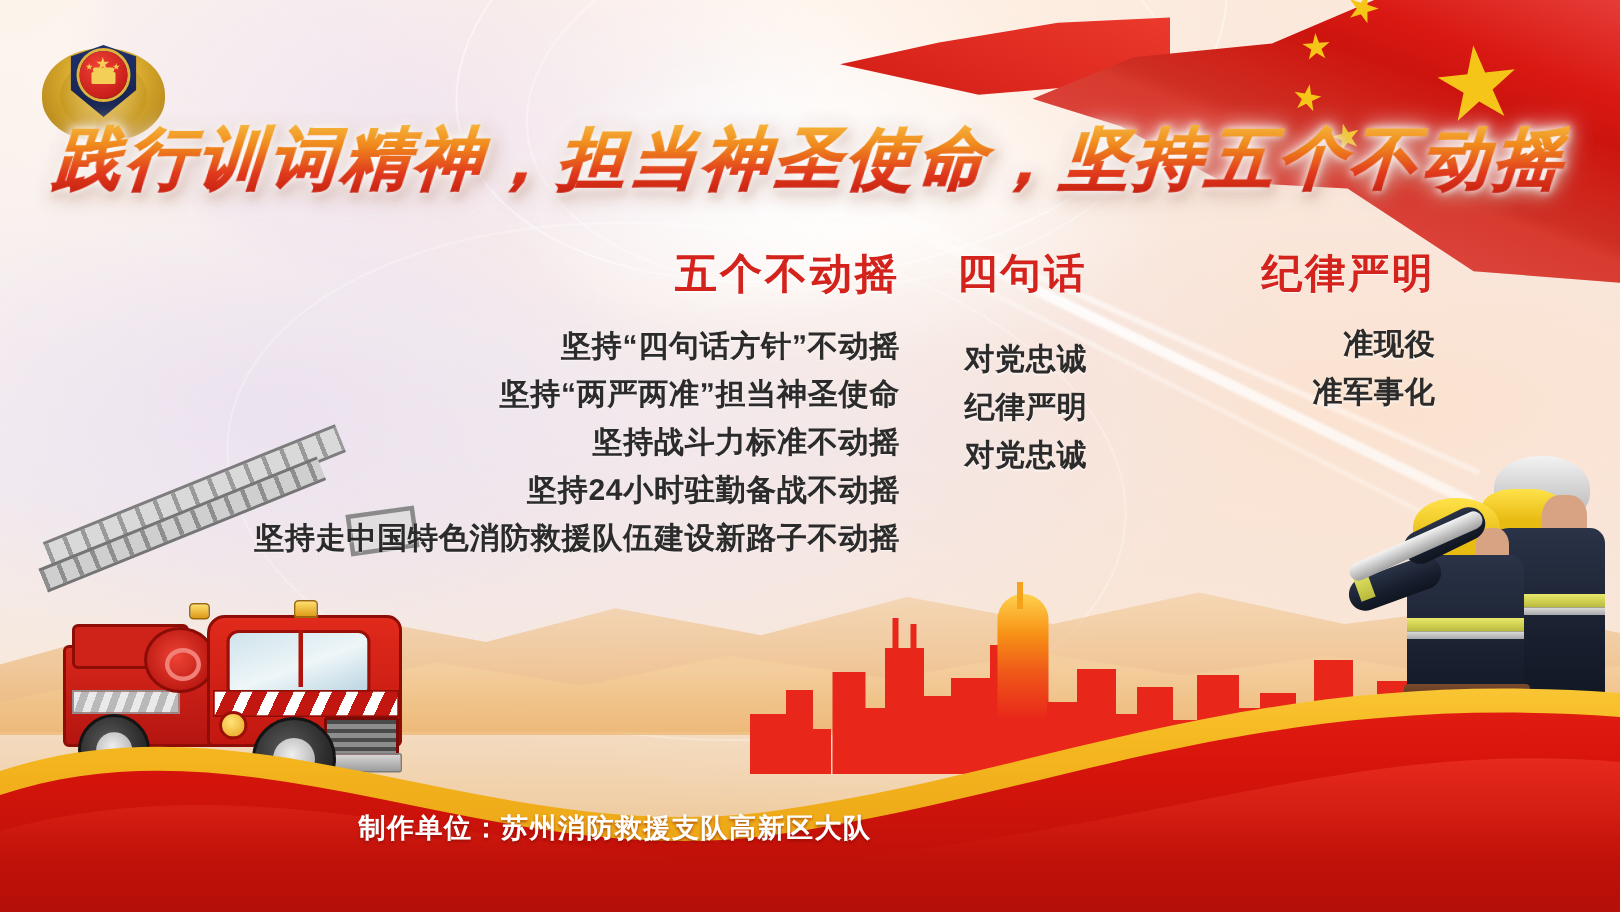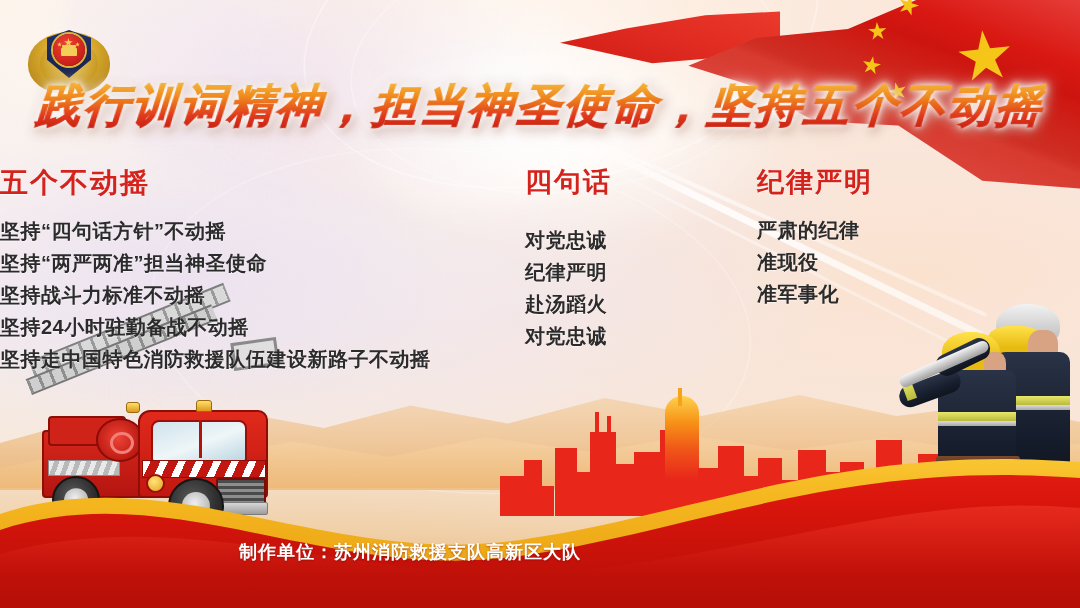--- a/index.html
+++ b/index.html
@@ -87,21 +87,21 @@
     font-style:italic;
     background:linear-gradient(180deg,#f7c94a 0%, #f08a1d 34%, #e0391c 66%, #b9140c 100%);
     -webkit-background-clip:text;background-clip:text;color:transparent;
     -webkit-text-stroke:1px rgba(255,255,255,.0);
     filter:drop-shadow(0 0 3px #ffffff) drop-shadow(0 0 7px rgba(255,255,255,.95)) drop-shadow(2px 3px 3px rgba(120,40,10,.35));
     white-space:nowrap;
     transform:skewX(-4deg);
   }
 
   
-  .col{position:absolute;text-align:left;}
+  .col{position:absolute;text-align:right;}
   .col-head{
     color:#d4231c;font-weight:bold;font-size:27px;letter-spacing:2px;
     text-shadow:0 1px 0 rgba(255,255,255,.8);
     white-space:nowrap;
   }
   .col-line{
     color:#2b2b2b;font-weight:bold;font-size:20px;letter-spacing:.5px;
     line-height:32px;white-space:nowrap;
     text-shadow:0 1px 1px rgba(255,255,255,.55);
   }
@@ -334,29 +334,27 @@
       <div class="col-line">坚持24小时驻勤备战不动摇</div>
       <div class="col-line">坚持走中国特色消防救援队伍建设新路子不动摇</div>
     </div>
   </div>
 
   <div class="col" id="col-mid">
     <div class="col-head">四句话</div>
     <div class="col-lines">
       <div class="col-line">对党忠诚</div>
       <div class="col-line">纪律严明</div>
-      <div class="col-line">赴汤蹈火</div>
       <div class="col-line">对党忠诚</div>
     </div>
   </div>
 
   <div class="col" id="col-right">
     <div class="col-head">纪律严明</div>
     <div class="col-lines">
-      <div class="col-line">严肃的纪律</div>
       <div class="col-line">准现役</div>
       <div class="col-line">准军事化</div>
     </div>
   </div>
 
   <div class="footer">制作单位：苏州消防救援支队高新区大队</div>
 
 </div>
 
 </body></html>

